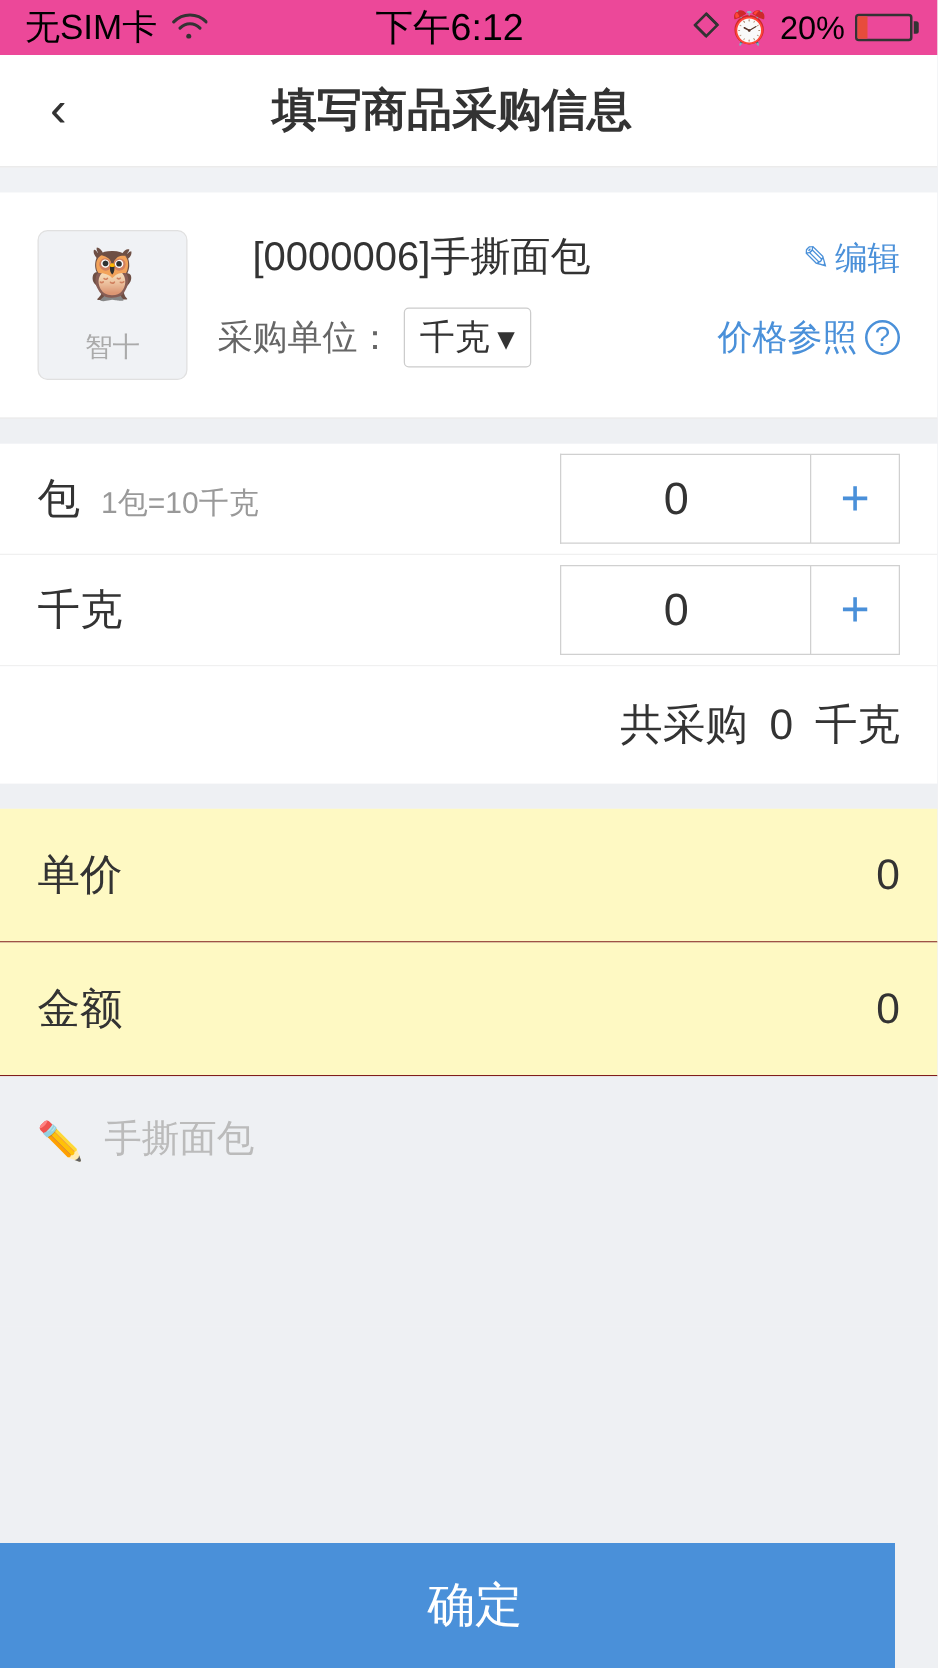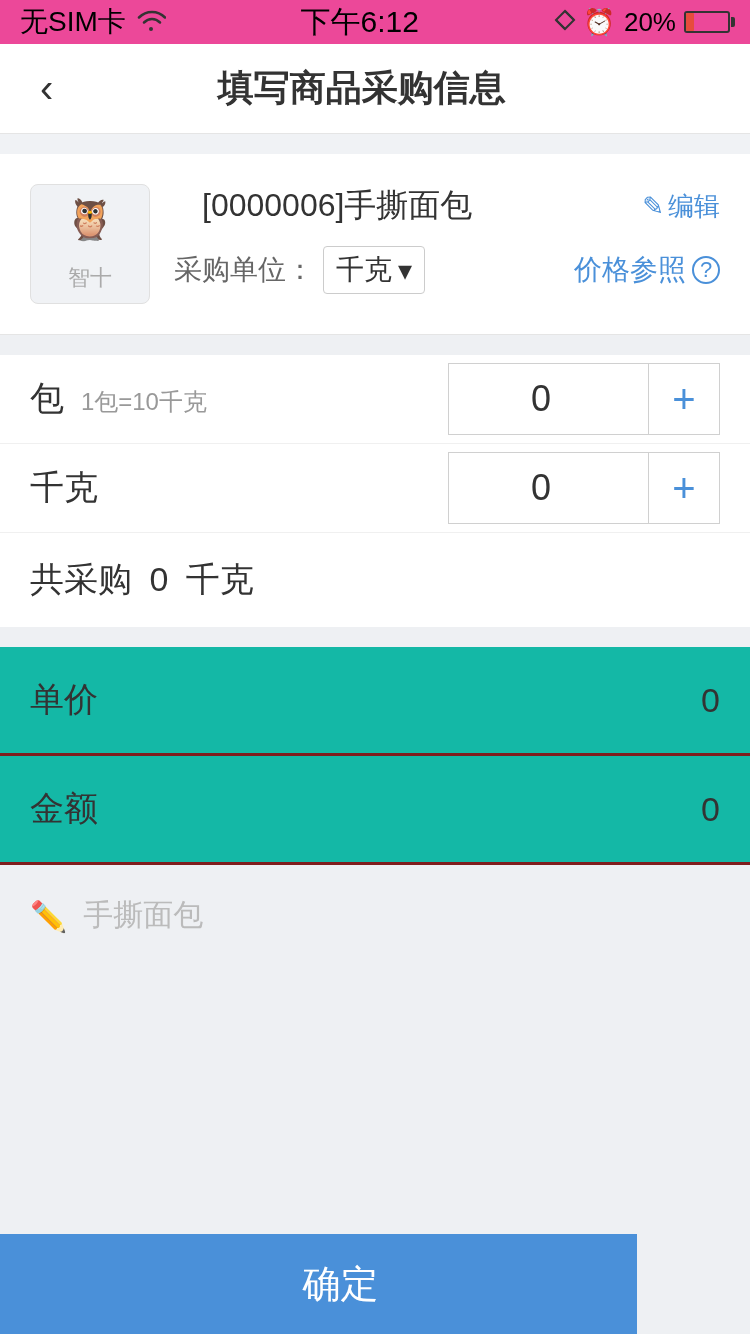--- a/index.html
+++ b/index.html
@@ -145,41 +145,41 @@
       border: 1px solid #d0d0d0;
       font-size: 40px;
       color: #4a90d9;
       cursor: pointer;
       display: flex; align-items: center; justify-content: center;
     }
 
     
     .total-row {
       background: #fff;
-      display: flex; align-items: center; justify-content: flex-start;
+      display: flex; align-items: center; justify-content: flex-end;
       padding: 24px 30px;
       gap: 32px;
     }
     .total-label { font-size: 34px; color: #333; }
     .batch-btn {
       border: 1px solid #4a90d9;
       color: #4a90d9;
       background: #fff;
       font-size: 28px;
       padding: 12px 30px;
       border-radius: 4px;
       cursor: pointer;
     }
 
     
     .info-row {
-      background: #14b8a6;
+      background: #fef9c3;
       display: flex; align-items: center; justify-content: space-between;
       padding: 30px 30px;
-      border-bottom: 3px solid #7f1d1d;
+      border-bottom: 1px solid #7f1d1d;
     }
     .info-label { font-size: 34px; color: #333; }
     .info-value { font-size: 34px; color: #333; }
 
     
     .notes-section {
       background: #eef0f3;
       padding: 30px;
       min-height: 200px;
       display: flex; align-items: flex-start; gap: 16px;
@@ -187,21 +187,21 @@
     .notes-icon { font-size: 30px; color: #999; margin-top: 4px; }
     .notes-placeholder { font-size: 30px; color: #bbb; }
 
     
     .bottom-space { flex: 1; background: #eef0f3; min-height: 300px; }
 
     
     .confirm-btn {
       position: fixed;
       bottom: 0; left: 0;
-      width: 637px; height: 100px;
+      width: 716px; height: 100px;
       background: #4a90d9;
       color: #fff;
       font-size: 38px;
       font-weight: 500;
       border: none;
       cursor: pointer;
       display: flex; align-items: center; justify-content: center; padding-left: 44px;
     }
   </style>
 </head>

